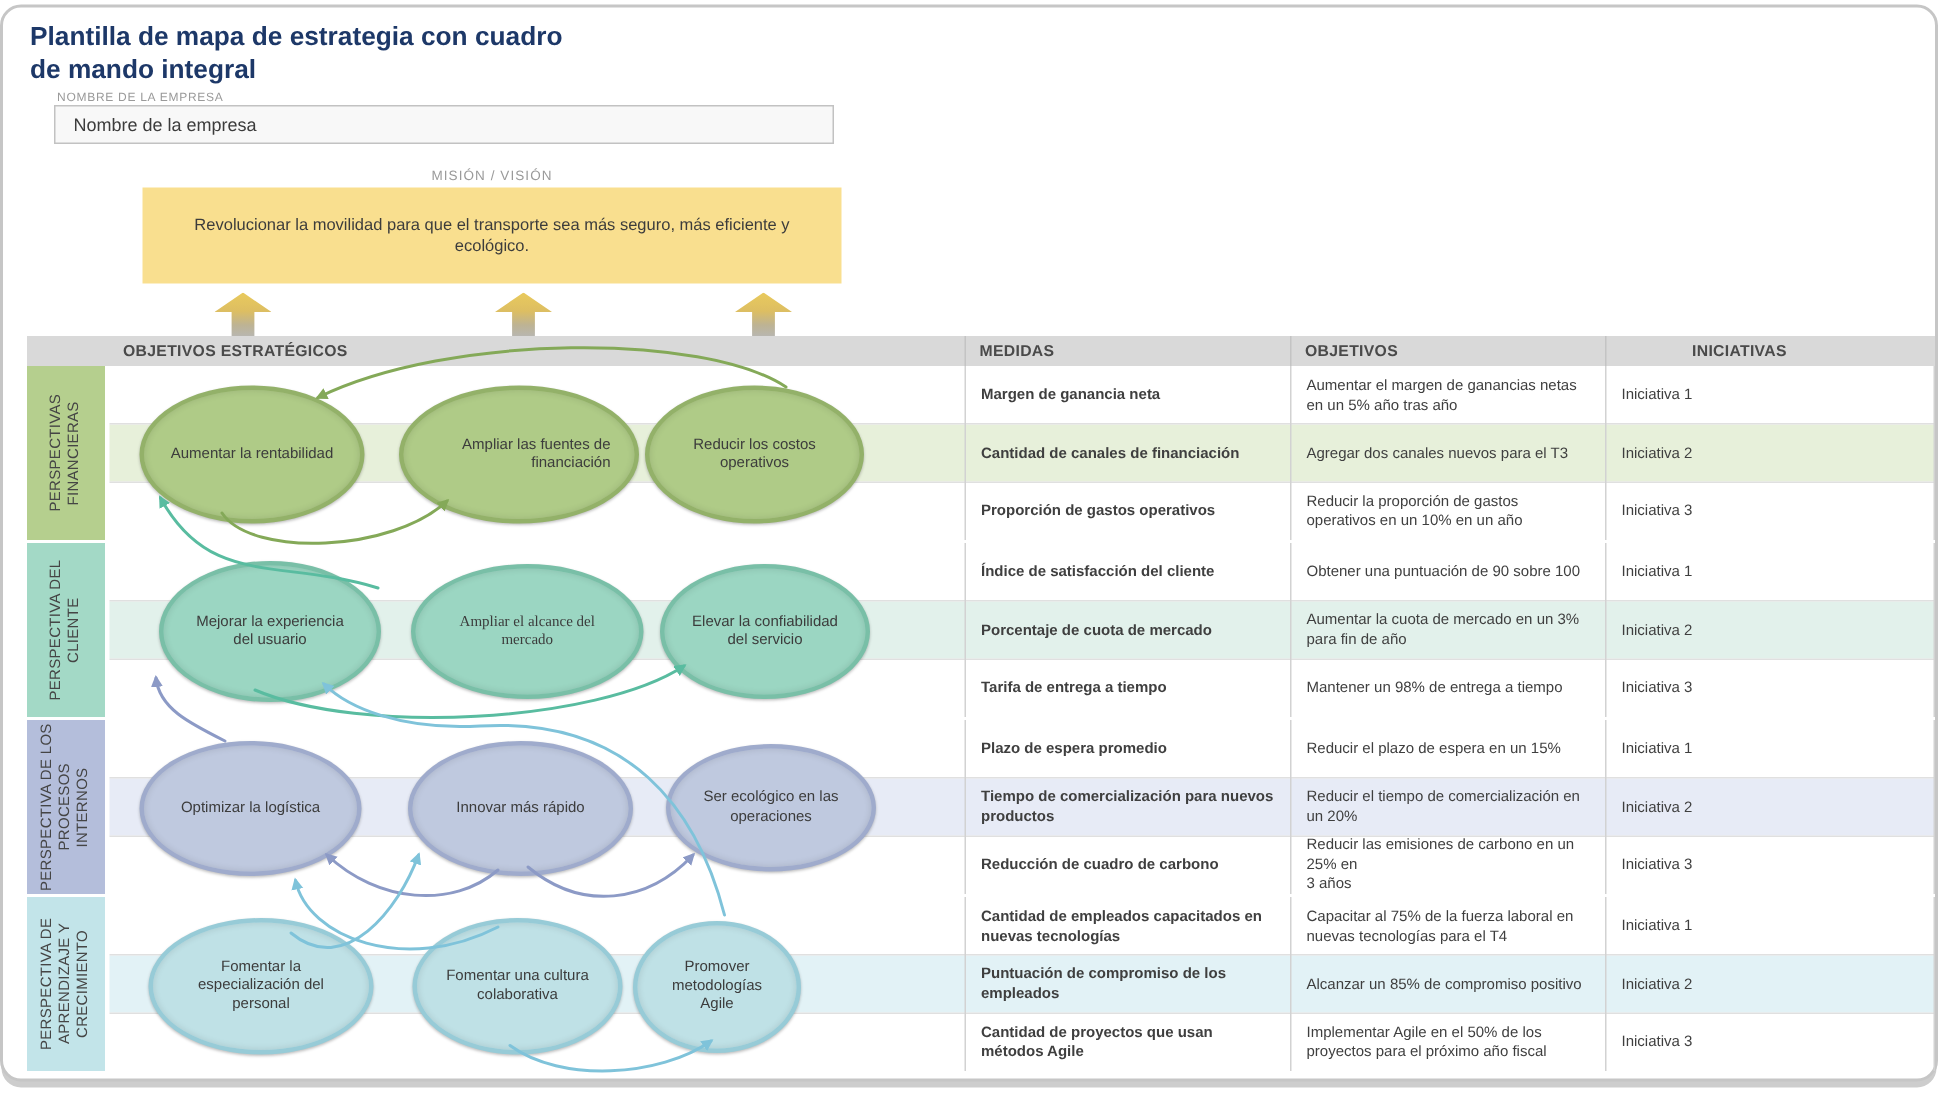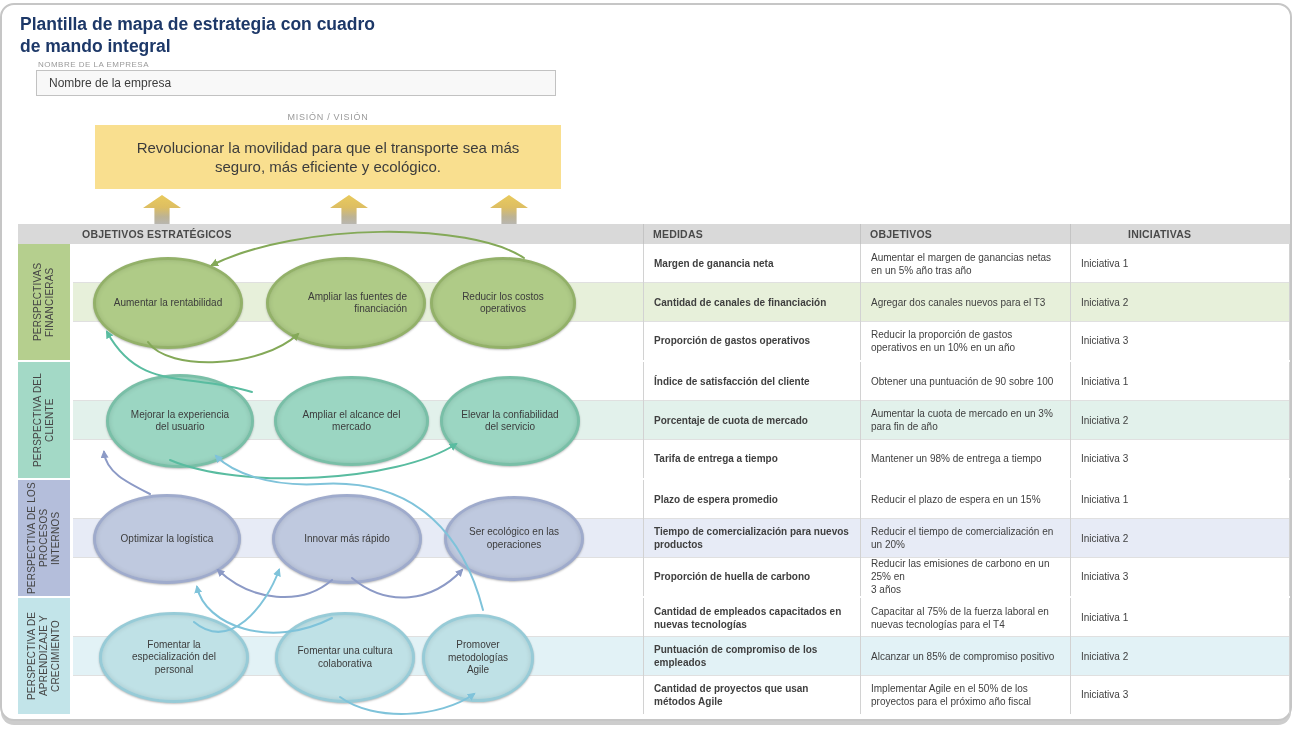--- a/index.html
+++ b/index.html
@@ -14,21 +14,21 @@
   .title { position:absolute; left:18px; top:9px; width:500px;
     font-size:17.5px; font-weight:bold; color:#1D3868; line-height:1.25; white-space:pre-line; }
   .field-label { position:absolute; left:36px; top:55px; font-size:8px; color:#9A9A9A; letter-spacing:.06em; }
   .company-input { position:absolute; left:34px; top:65px; width:520px; height:26px;
     background:#F8F8F8; border:1px solid #C2C2C2; display:flex; align-items:center;
     padding-left:12px; font-size:12px; color:#3C3C3C; }
   .mission-label { position:absolute; left:93px; top:107px; width:466px; text-align:center;
     font-size:9px; color:#9A9A9A; letter-spacing:.08em; }
   .mission-box { position:absolute; left:93px; top:120px; width:466px; height:64px;
     background:#F9DF8F; display:flex; align-items:center; justify-content:center; text-align:center;
-    font-size:15px; color:#3C3C3C; padding:10px 22px; line-height:1.3; }
+    font-size:11px; color:#3C3C3C; padding:10px 22px; line-height:1.3; }
   .up-arrow { position:absolute; top:190px; width:38px; height:31px;
     background:linear-gradient(180deg,#E9CA5D 0%,#DDBE62 40%,#BDB394 70%,#B7B7B7 100%);
     clip-path:polygon(50% 0,100% 42%,70% 42%,70% 100%,30% 100%,30% 42%,0 42%); }
   .ua1{left:141px;} .ua2{left:328px;} .ua3{left:488px;}
   
   .thead { position:absolute; left:16px; top:219px; width:1272px; height:20px; background:#D9D9D9; }
   .thead span { position:absolute; top:0; height:20px; line-height:20px; font-size:10.5px; font-weight:bold; color:#4A4A4A; letter-spacing:.02em; }
   .h-obj{left:64px;} .h-med{left:635px;} .h-tar{left:852px;} .h-ini{left:1062px;margin-left:48px;}
   .thead .vline { position:absolute; top:0; width:1px; height:20px; background:#C4C4C4; }
   
@@ -58,21 +58,21 @@
   .sec1 .ellipse{background:#9BD6C2; border-color:#79BFA7;}
   .sec2 .plabel{background:#B4BEDB;} .sec2 .stripe{background:#E7EBF6;}
   .sec2 .ellipse{background:#BFC9DF; border-color:#9FABCC;}
   .sec3 .plabel{background:#C2E4E9;} .sec3 .stripe{background:#E2F2F6;}
   .sec3 .ellipse{background:#BFE1E6; border-color:#97CBD7;}
   
   .sec0 .e0{left:75px;top:13px;width:150px;height:92px;}
   .sec0 .e1{left:248px;top:13px;width:160px;height:92px;text-align:right;}
   .sec0 .e2{left:412px;top:13px;width:146px;height:92px;}
   .sec1 .e0{left:88px;top:12px;width:148px;height:94px;justify-content:flex-end;}
-  .sec1 .e1{left:256px;top:14px;width:155px;height:90px;}
+  .sec1 .e1{left:256px;top:14px;width:155px;height:90px;font-family:Liberation Serif, serif;}
   .sec1 .e2{left:422px;top:14px;width:140px;height:90px;}
   .sec2 .e0{left:75px;top:14px;width:148px;height:90px;}
   .sec2 .e1{left:254px;top:14px;width:150px;height:90px;}
   .sec2 .e2{left:426px;top:16px;width:140px;height:85px;}
   .sec3 .e0{left:81px;top:14px;width:150px;height:91px;}
   .sec3 .e1{left:257px;top:14px;width:140px;height:91px;}
   .sec3 .e2{left:404px;top:16px;width:112px;height:88px;}
   .arrows-layer { position:absolute; left:0; top:0; width:1300px; height:731px; pointer-events:none; }
 </style>
 </head>
@@ -229,21 +229,21 @@
     <div class="cell cm r1">
           <span>Tiempo de comercialización para nuevos productos</span>
         </div>
     <div class="cell co r1">
           <span>Reducir el tiempo de comercialización en un 20%</span>
         </div>
     <div class="cell ci r1">
           <span>Iniciativa 2</span>
         </div>
     <div class="cell cm r2">
-          <span>Proporción de huella de carbono</span>
+          <span>Reducción de cuadro de carbono</span>
         </div>
     <div class="cell co r2">
           <span>Reducir las emisiones de carbono en un 25% en
 3 años</span>
         </div>
     <div class="cell ci r2">
           <span>Iniciativa 3</span>
         </div>
   </div>
 

